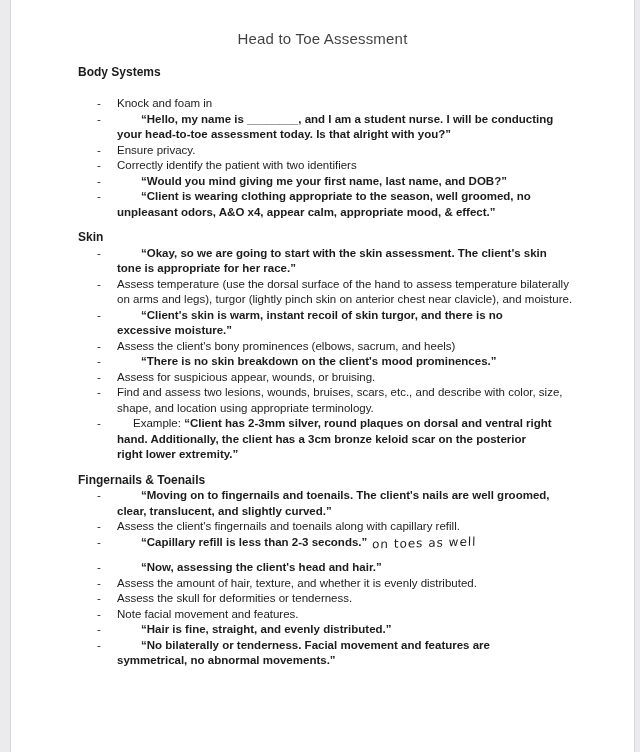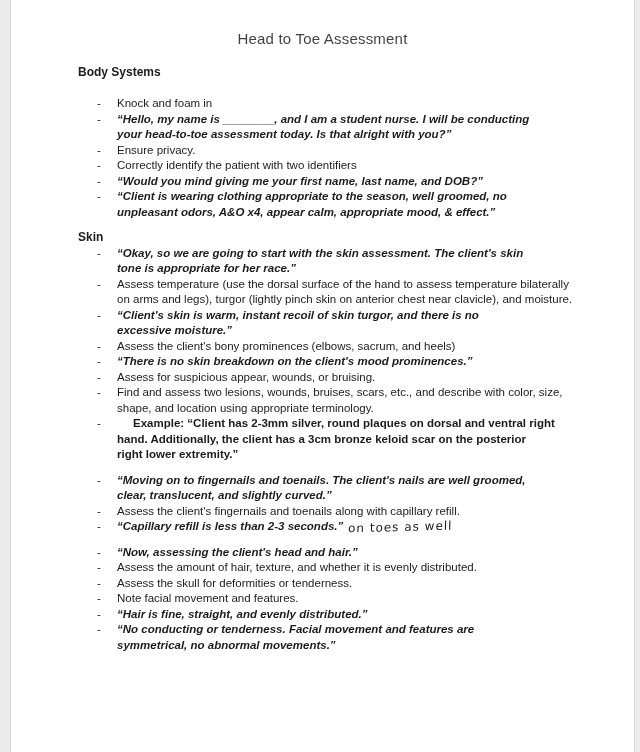--- a/index.html
+++ b/index.html
@@ -53,23 +53,23 @@
     margin:0 0 15.5px 0;
   }
   .section-heading{
     font-weight:700;font-size:12px;line-height:15.5px;
     margin:0;
   }
   .section + .section{margin-top:10px;}
   .item{display:flex;align-items:flex-start;padding-left:19px;}
   .dash{width:20px;flex:none;}
   .text{flex:1;white-space:pre-wrap;}
-  .text.quote .main{font-weight:700;font-style:italic;}
+  .text.quote .main{font-weight:700;margin-left:24px;}
   .text.example .main{font-weight:700;}
-  .prefix{font-weight:700;font-style:normal;padding-left:16px;}
+  .prefix{font-weight:400;font-style:normal;padding-left:16px;}
   .handwriting{
     display:inline-block;
     font-family:"DejaVu Sans",sans-serif;
     font-size:12px;
     font-weight:400;font-style:normal;
     letter-spacing:1px;
     transform:rotate(-1.5deg) skewX(-3deg);
     position:relative;top:1px;
     margin-left:5px;
     color:#1b1b1b;
@@ -156,20 +156,21 @@
             <div class="item">
               <span class="dash">-</span>
               <span class="text example"><span class="prefix">Example: </span><span class="main">“Client has 2-3mm silver, round plaques on dorsal and ventral right
 hand. Additionally, the client has a 3cm bronze keloid scar on the posterior
 right lower extremity.”</span></span>
             </div>
           </div>
   </div>
 
   <div class="section">
+    <div class="section-heading">Fingernails &amp; Toenails</div>
     <div class="section-items">
             <div class="item">
               <span class="dash">-</span>
               <span class="text quote"><span class="main">“Moving on to fingernails and toenails. The client's nails are well groomed,
 clear, translucent, and slightly curved.”</span></span>
             </div>
             <div class="item">
               <span class="dash">-</span>
               <span class="text plain"><span class="main">Assess the client's fingernails and toenails along with capillary refill.</span></span>
             </div>
@@ -197,20 +198,20 @@
             <div class="item">
               <span class="dash">-</span>
               <span class="text plain"><span class="main">Note facial movement and features.</span></span>
             </div>
             <div class="item">
               <span class="dash">-</span>
               <span class="text quote"><span class="main">“Hair is fine, straight, and evenly distributed.”</span></span>
             </div>
             <div class="item">
               <span class="dash">-</span>
-              <span class="text quote"><span class="main">“No conducting or tenderness. Facial movement and features are
+              <span class="text quote"><span class="main">“No bilaterally or tenderness. Facial movement and features are
 symmetrical, no abnormal movements.”</span></span>
             </div>
           </div>
   </div>
 </div>
   </div>
 </div>
 
 </body></html>

